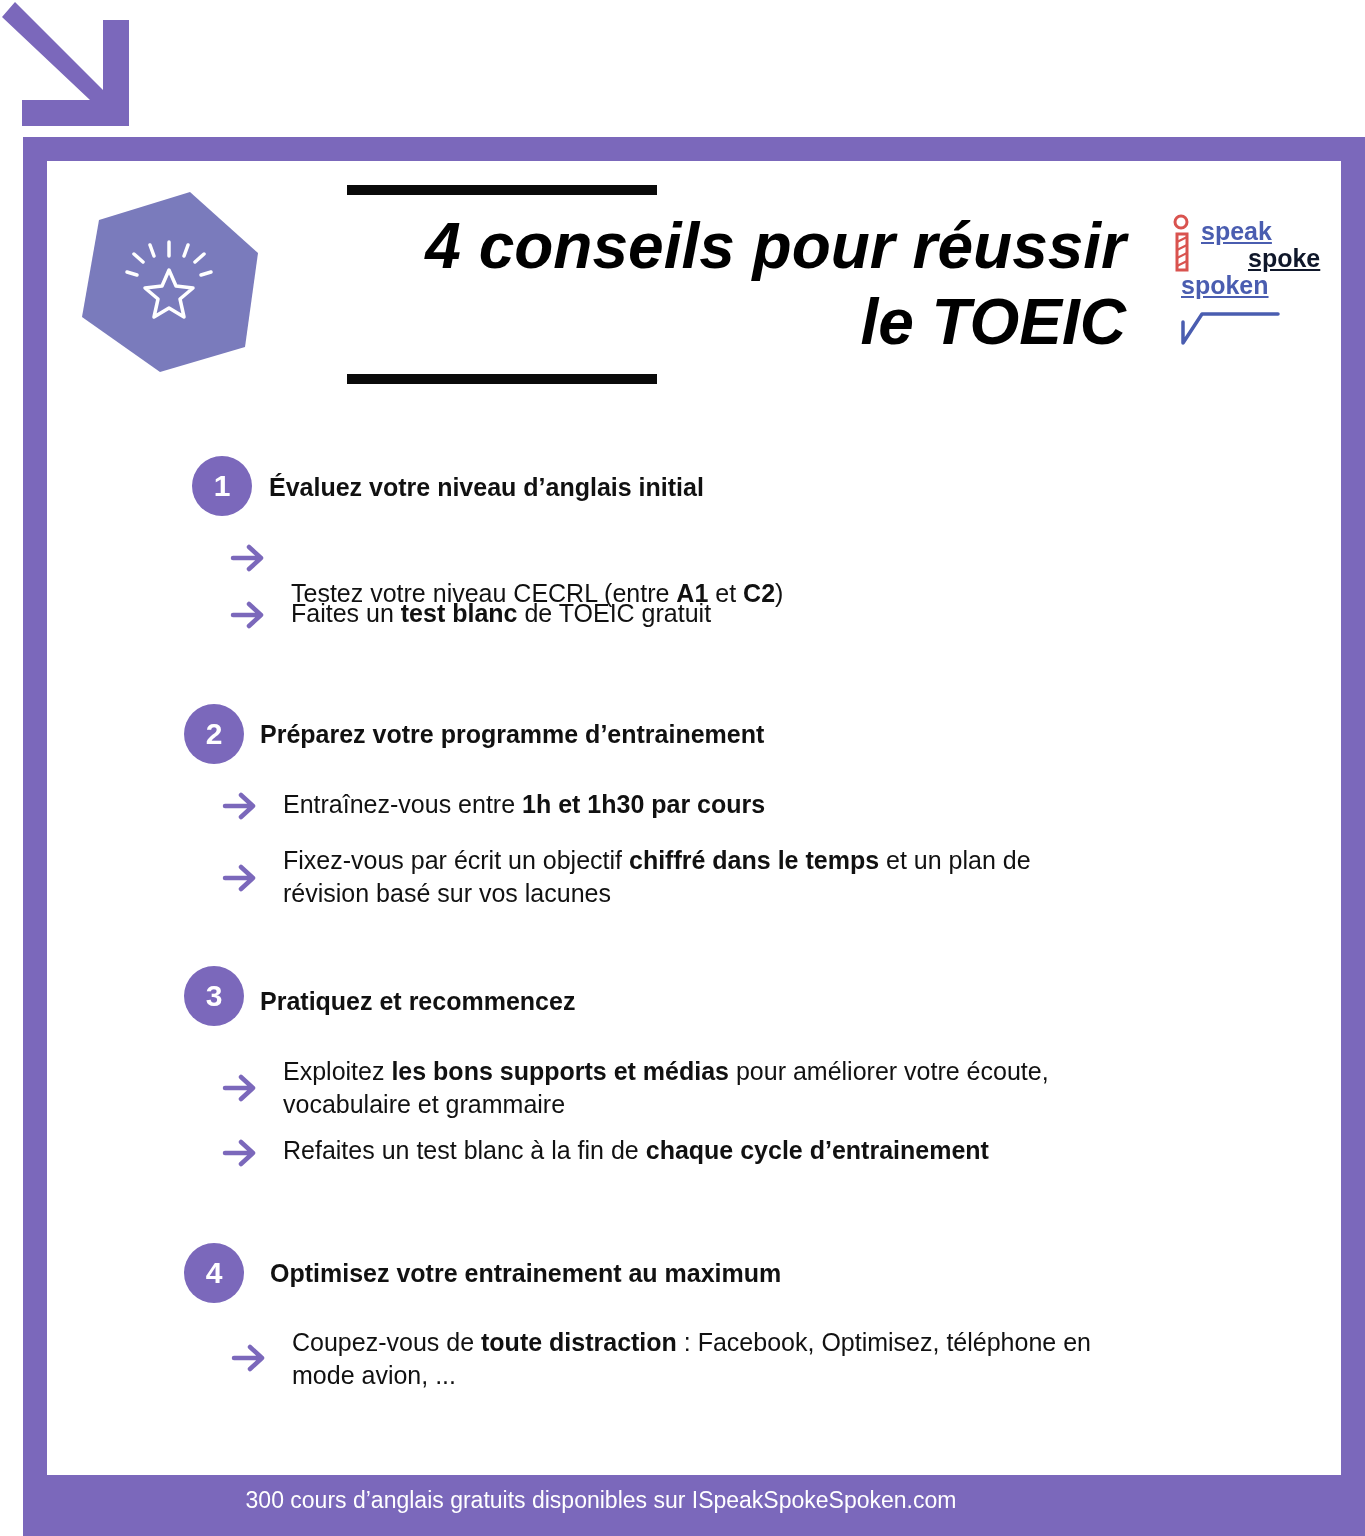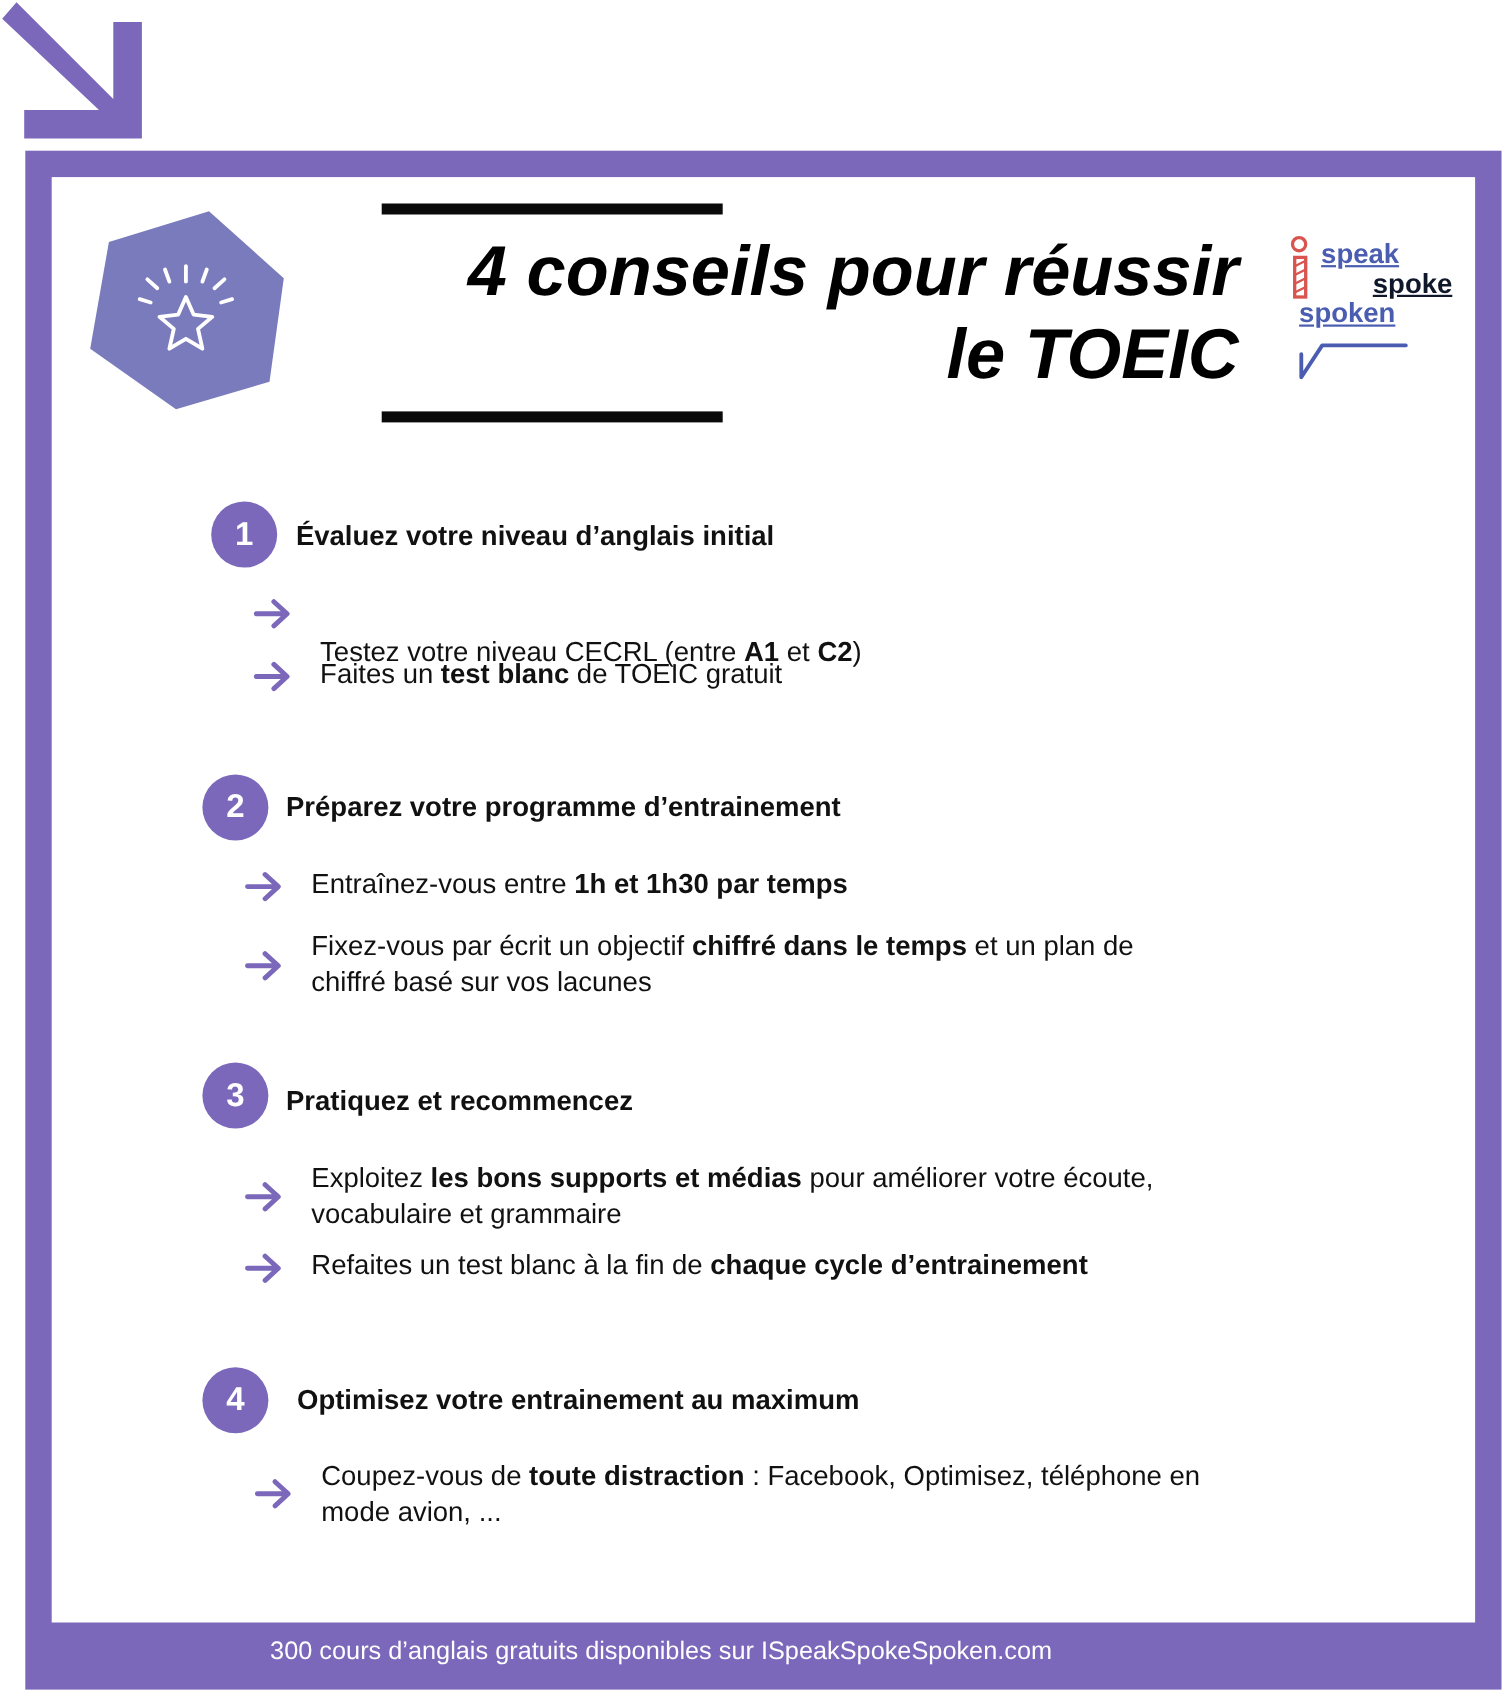--- a/index.html
+++ b/index.html
@@ -121,27 +121,27 @@
 </div>
 
 <div>
   <div class="badge" style="left:184px; top:704px;">2</div>
   <div class="heading" style="left:260px; top:720px;">Préparez votre programme d’entrainement</div>
 
   <div class="bullet">
     <svg class="arrow" style="position:absolute; left:222px; top:792px;" viewBox="0 0 36 28">
         <path d="M3 14 H30 M19 3 L31 14 L19 25" stroke="#7b68bb" stroke-width="4.5" fill="none" stroke-linecap="round" stroke-linejoin="round"></path>
       </svg>
-    <div class="text" style="left:283px; top:788px;"><span>Entraînez-vous entre </span><b>1h et 1h30 par temps</b></div>
+    <div class="text" style="left:283px; top:788px;"><span>Entraînez-vous entre </span><b>1h et 1h30 par cours</b></div>
   </div>
   <div class="bullet">
     <svg class="arrow" style="position:absolute; left:222px; top:864px;" viewBox="0 0 36 28">
         <path d="M3 14 H30 M19 3 L31 14 L19 25" stroke="#7b68bb" stroke-width="4.5" fill="none" stroke-linecap="round" stroke-linejoin="round"></path>
       </svg>
-    <div class="text" style="left:283px; top:844px;"><span>Fixez-vous par écrit un objectif </span><b>chiffré dans le temps</b><span> et un plan de</span><br><span>chiffré basé sur vos lacunes</span></div>
+    <div class="text" style="left:283px; top:844px;"><span>Fixez-vous par écrit un objectif </span><b>chiffré dans le temps</b><span> et un plan de</span><br><span>révision basé sur vos lacunes</span></div>
   </div>
 </div>
 
 <div>
   <div class="badge" style="left:184px; top:966px;">3</div>
   <div class="heading" style="left:260px; top:987px;">Pratiquez et recommencez</div>
 
   <div class="bullet">
     <svg class="arrow" style="position:absolute; left:222px; top:1074px;" viewBox="0 0 36 28">
         <path d="M3 14 H30 M19 3 L31 14 L19 25" stroke="#7b68bb" stroke-width="4.5" fill="none" stroke-linecap="round" stroke-linejoin="round"></path>

